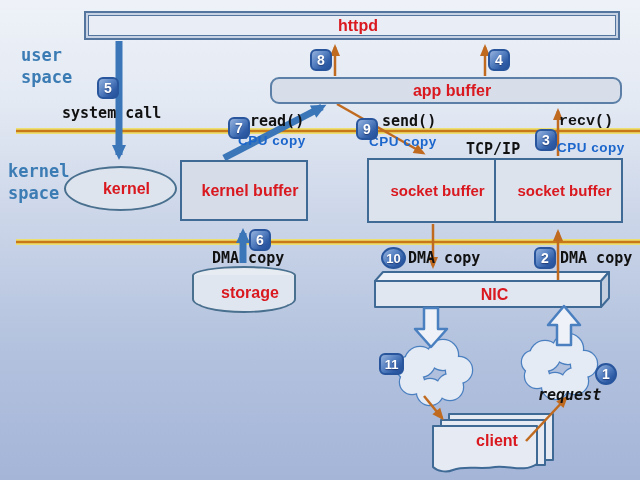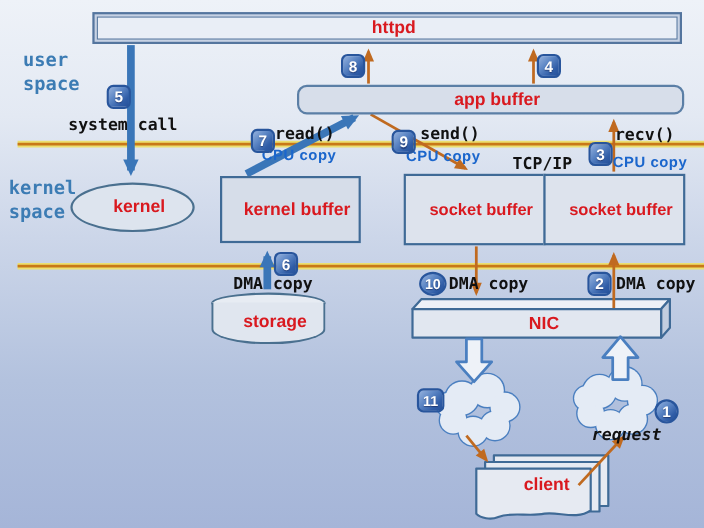--- a/index.html
+++ b/index.html
@@ -32,21 +32,21 @@
     font-size:16px;
   }
   .appbuf{
     left:270px;top:77px;width:352px;height:27px;border-radius:9px;
     border:2px solid #5b7fa6;background:#d7deea;font-size:16px;
   }
   .kernel-ellipse{
     left:64px;top:166px;width:113px;height:45px;border-radius:50%;
     background:#dde4ee;border:2px solid #4a708f;font-size:16px;
   }
-  .kbuf{left:180px;top:160px;width:128px;height:61px;font-size:16px;background:#d6dde9;margin-left:20px;}
+  .kbuf{left:180px;top:160px;width:128px;height:61px;font-size:16px;background:#d6dde9;}
   .sockbuf{width:129px;height:65px;font-size:15px;line-height:24px;background:#dde3ed;}
   .nic-label{left:375px;top:281px;width:227px;height:27px;font-size:16px;background:transparent;border:none;}
   
   .cyl-top{
     position:absolute;left:192px;top:266px;width:104px;height:19px;border-radius:50%;
     background:#e7ecf3;border:2px solid #4a708f;box-sizing:border-box;
   }
   .cyl-body{
     position:absolute;left:192px;top:275px;width:104px;height:38px;
     background:#e0e6ef;border:2px solid #4a708f;border-top:none;
@@ -209,21 +209,21 @@
   <div class="cyl-top"></div>
   <div class="cyl-body node-text">storage</div>
 
   <div class="box nic-label node-text">NIC</div>
 
   <div class="client-label node-text">client</div>
 
   <div class="mlabel" style="left:62px;top:104px;text-align:right;">system call</div>
   <div class="mlabel" style="left:250px;top:112px;">read()</div>
   <div class="mlabel" style="left:382px;top:112px;">send()</div>
-  <div class="mlabel" style="left:559px;top:113px;">recv()</div>
+  <div class="mlabel" style="left:559px;top:113px;font-family:Liberation Mono, monospace;">recv()</div>
   <div class="mlabel" style="left:466px;top:140px;">TCP/IP</div>
   <div class="mlabel" style="left:212px;top:249px;">DMA copy</div>
   <div class="mlabel" style="left:408px;top:249px;">DMA copy</div>
   <div class="mlabel" style="left:560px;top:249px;">DMA copy</div>
   <div class="mlabel" style="left:538px;top:386px;font-style:italic;">request</div>
 
   <div class="cpulabel" style="left:238px;top:133px;">CPU copy</div>
   <div class="cpulabel" style="left:369px;top:134px;">CPU copy</div>
   <div class="cpulabel" style="left:557px;top:140px;">CPU copy</div>
 

